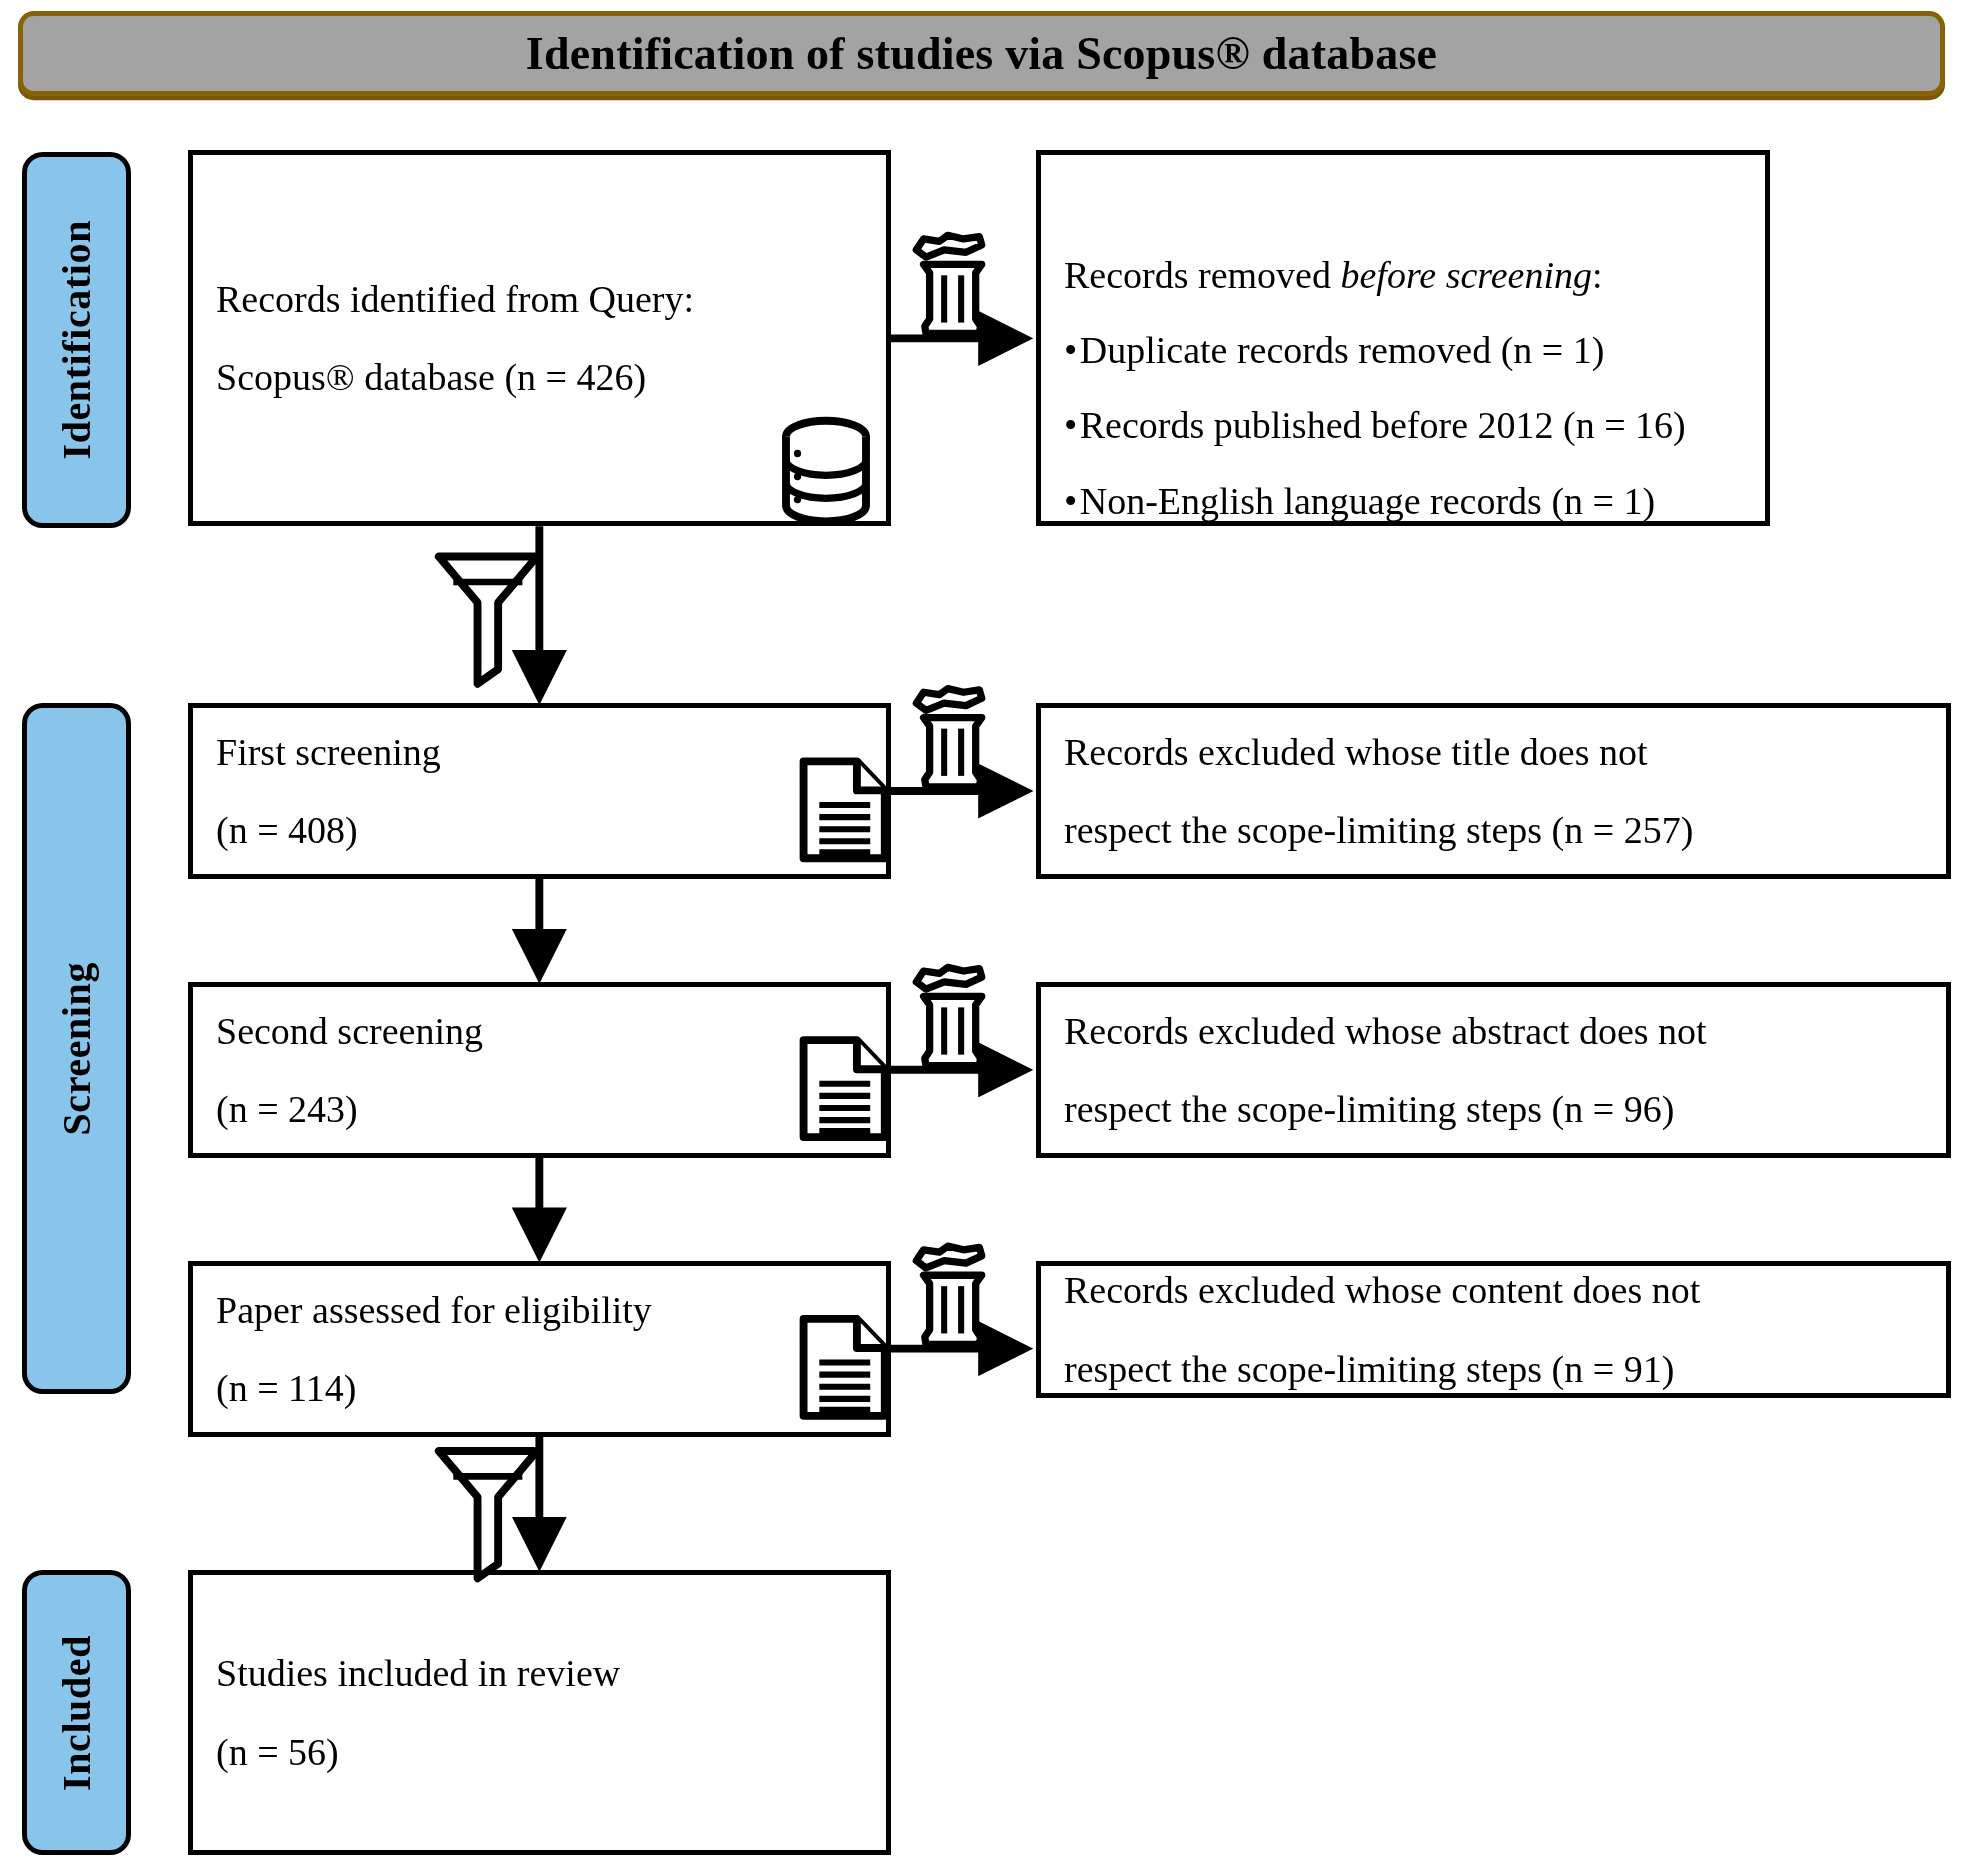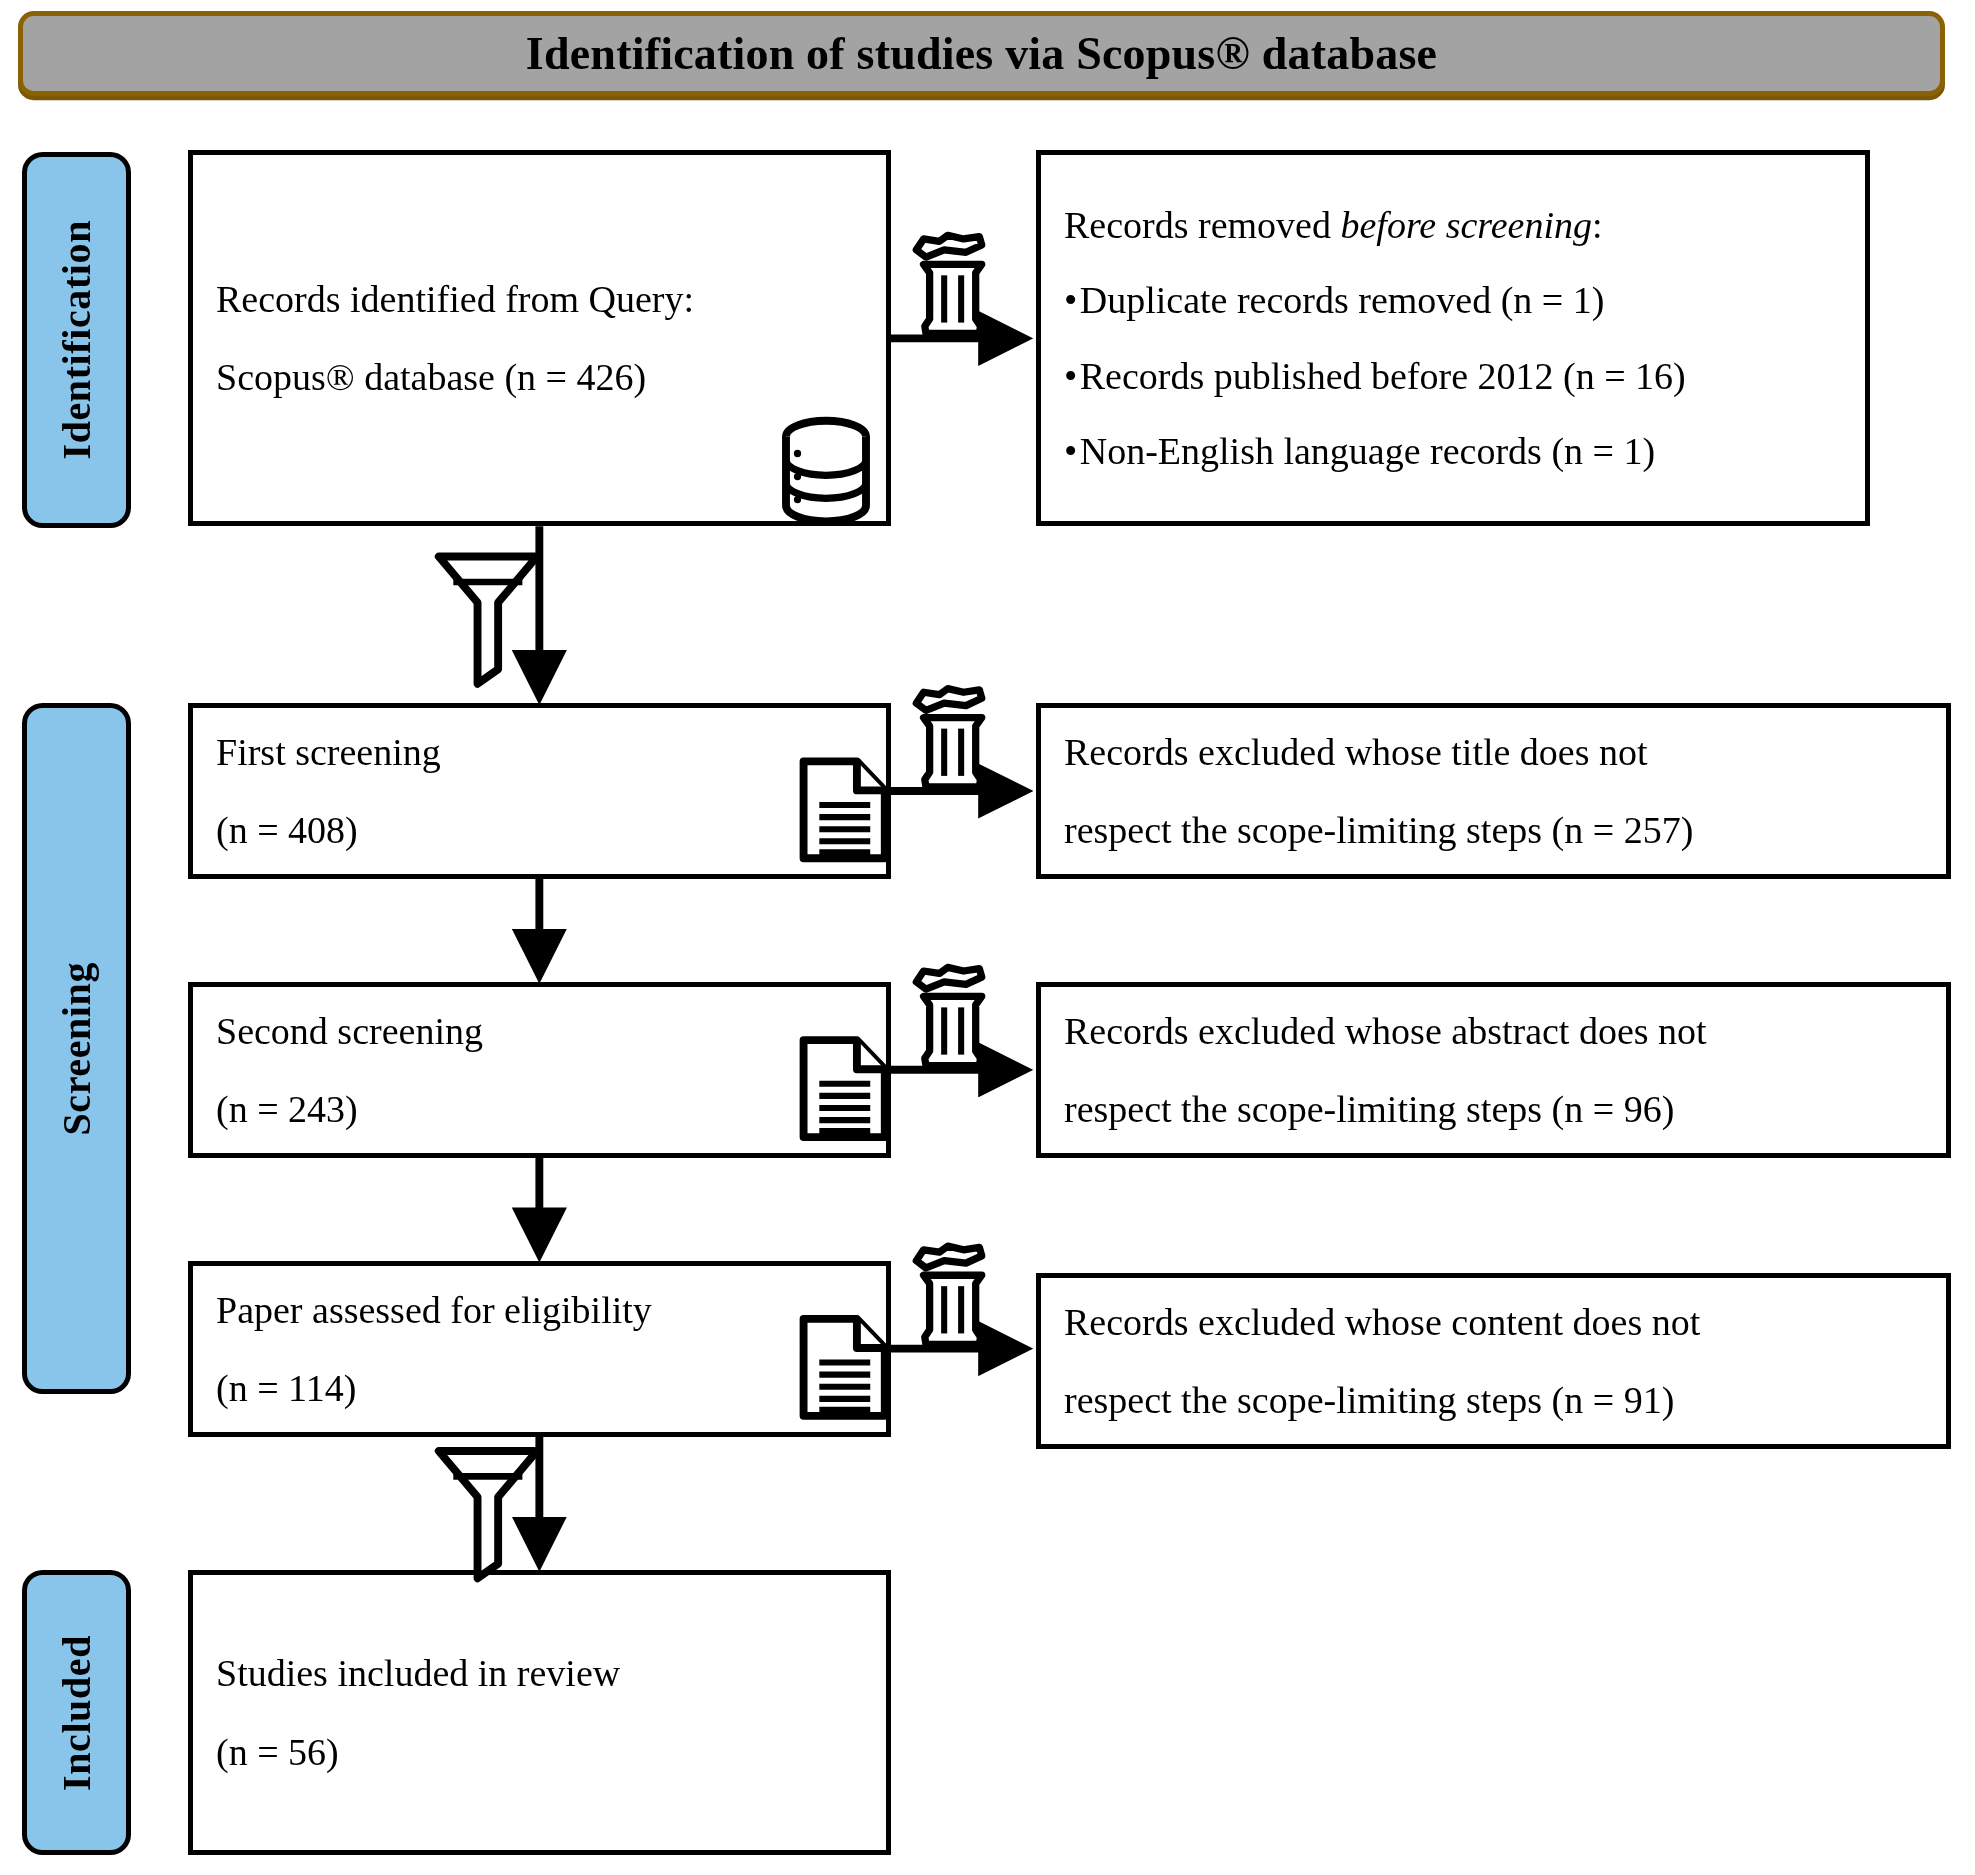--- a/index.html
+++ b/index.html
@@ -75,24 +75,24 @@
   .ital{ font-style:italic; }
 
   
   #box-identified{ left:188px; top:150px;  width:703px; height:376px; }
   #box-first{      left:188px; top:703px; width:703px; height:176px; }
   #box-second{     left:188px; top:982px; width:703px; height:176px; }
   #box-eligibility{left:188px; top:1261px; width:703px; height:176px; }
   #box-included{   left:188px; top:1570px; width:703px; height:285px; }
 
   
-  #box-removed{    left:1036px; top:150px;  width:834px; height:376px; }
+  #box-removed{    left:1036px; top:150px;  width:734px; height:376px;justify-content:flex-end; }
   #box-excl-title{ left:1036px; top:703px; width:915px; height:176px; }
   #box-excl-abs{   left:1036px; top:982px; width:915px; height:176px; }
-  #box-excl-cont{  left:1036px; top:1261px; width:915px; height:176px;margin-top:12px; }
+  #box-excl-cont{  left:1036px; top:1261px; width:915px; height:137px; }
 
   .bullet-row{ display:flex; align-items:flex-start; }
   .bullet-dot{ flex:0 0 auto; margin-right:2.4px; }
 
   
   #overlay{
     position:absolute; left:0; top:0;
     width:1975px; height:1876px;
     pointer-events:none;
   }

